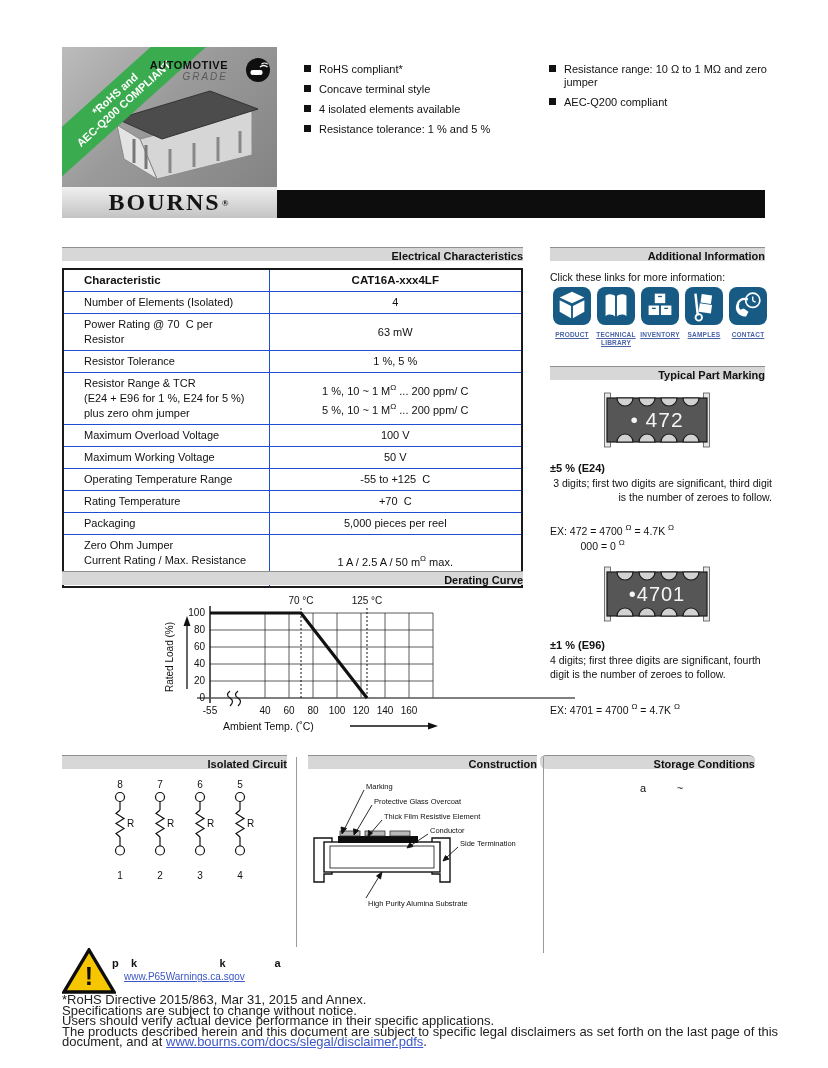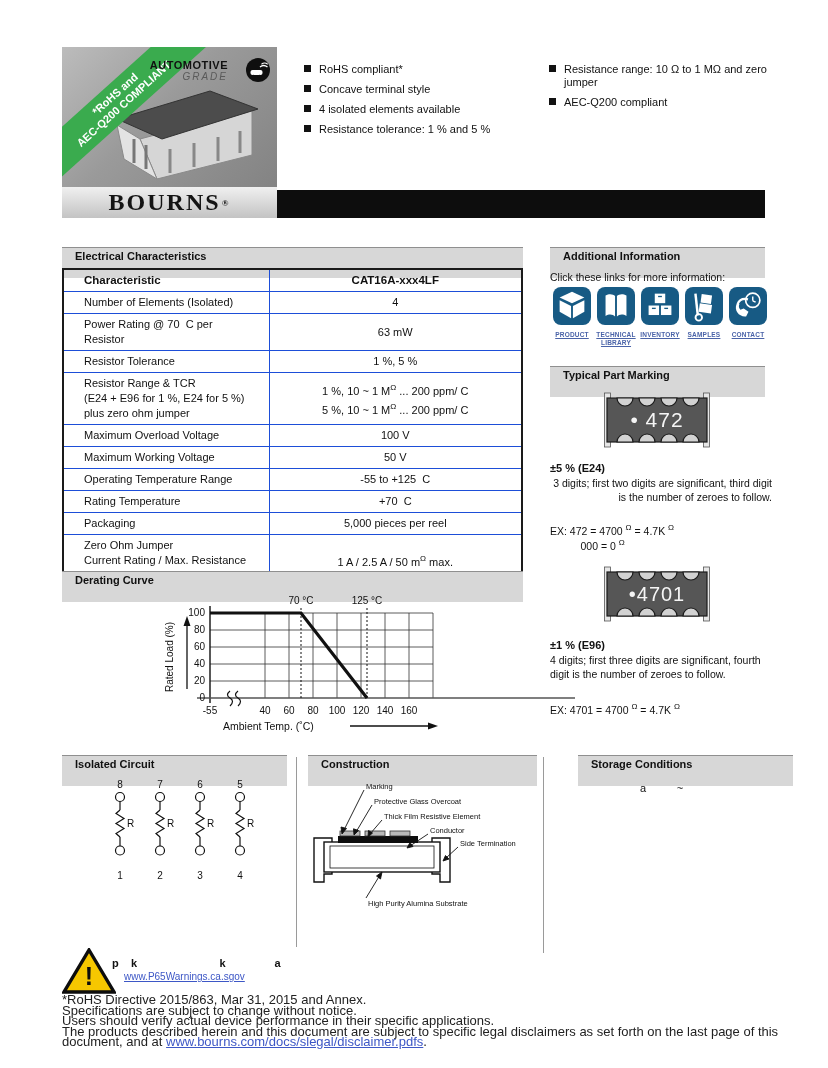--- a/index.html
+++ b/index.html
@@ -1,21 +1,21 @@
 <!DOCTYPE html>
 <html><head>
 <meta charset="utf-8">
 <style>
   * { margin:0; padding:0; box-sizing:border-box; }
   body { background:#e9e9e9; font-family:"Liberation Sans", sans-serif; }
   .page { position:relative; width:828px; height:1068px; background:#ffffff; margin:0 auto; overflow:hidden; }
 
   
-  .shead { position:absolute; height:31px; background:#d7d7d7; border-top:1px solid #8f8f8f;
-           font-weight:bold; font-size:11px; line-height:16px; padding-left:13px; color:#111; }
+  .shead { position:absolute; height:14px; background:#d7d7d7; border-top:1px solid #8f8f8f;
+           font-weight:bold; font-size:11px; line-height:16px; padding-left:13px; color:#111;text-align:right; }
 
   
   .photo-block { position:absolute; left:62px; top:47px; width:215px; height:171px; }
   .photo { position:relative; width:215px; height:140px; background:linear-gradient(135deg,#bcbcbc 0%,#9a9a9a 45%,#838383 100%); overflow:hidden; }
   .ribbon { position:absolute; left:-92px; top:34px; width:300px; background:#3aab4e;
             transform:rotate(-42deg); color:#fff; font-weight:bold; font-size:11px; line-height:13px;
             text-align:center; padding:5px 0 6px 0; }
   .auto-grade { position:absolute; right:6px; top:10px; display:flex; align-items:center; gap:17px; }
   .auto-grade .txt { text-align:right; }
   .auto-grade .a1 { font-weight:bold; font-size:11px; letter-spacing:0.5px; color:#111; }
@@ -423,21 +423,21 @@
   <div class="mk-text mk-bold" style="left:550px; top:638px;">±1 % (E96)</div>
   <div class="mk-text" style="left:550px; top:653px;">4 digits; first three digits are significant, fourth digit is the number of zeroes to follow.</div>
   <div class="mk-text pre osup" style="left:550px; top:700px;">EX: 4701 = 4700 <sup class="om">Ω</sup> = 4.7K <sup class="om">Ω</sup></div>
 
   <div class="shead" style="left:308px; top:755px; width:229px;">
     <span>Construction</span>
   </div>
   <div class="shead" style="left:62px; top:755px; width:225px;">
     <span>Isolated Circuit</span>
   </div>
-  <div class="shead" style="left:578px; top:755px; width:215px;">
+  <div class="shead" style="left:540px; top:755px; width:215px;border-radius:6px;">
     <span>Storage Conditions</span>
   </div>
 
   <div class="vdiv" style="left:296px; top:757px; height:190px;"></div>
   <div class="vdiv" style="left:543px; top:757px; height:196px;"></div>
 
   <svg class="circuit-svg" width="180" height="105" viewBox="0 0 180 105">
     <g font-size="10" fill="#111" text-anchor="middle">
       <text x="25" y="10">8</text>
       <text x="65" y="10">7</text>

